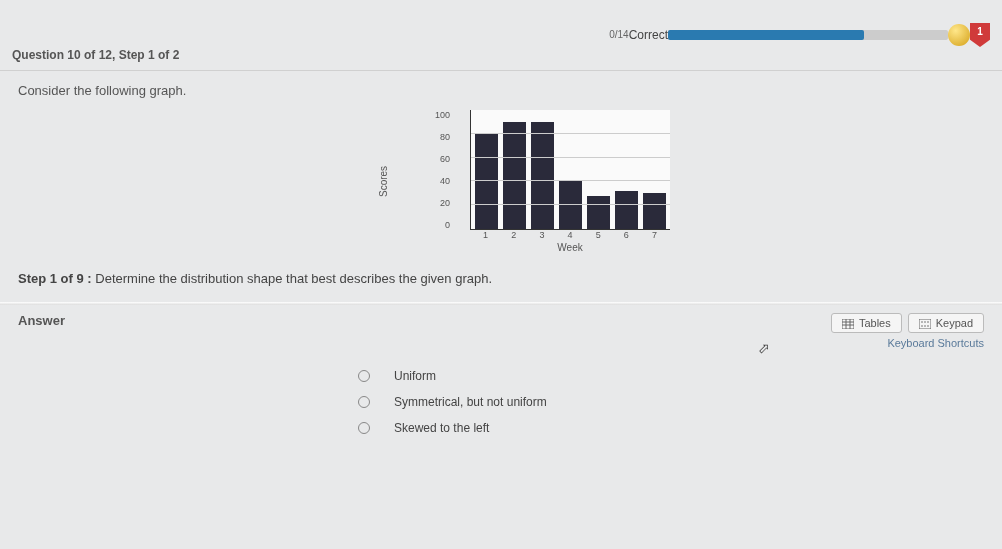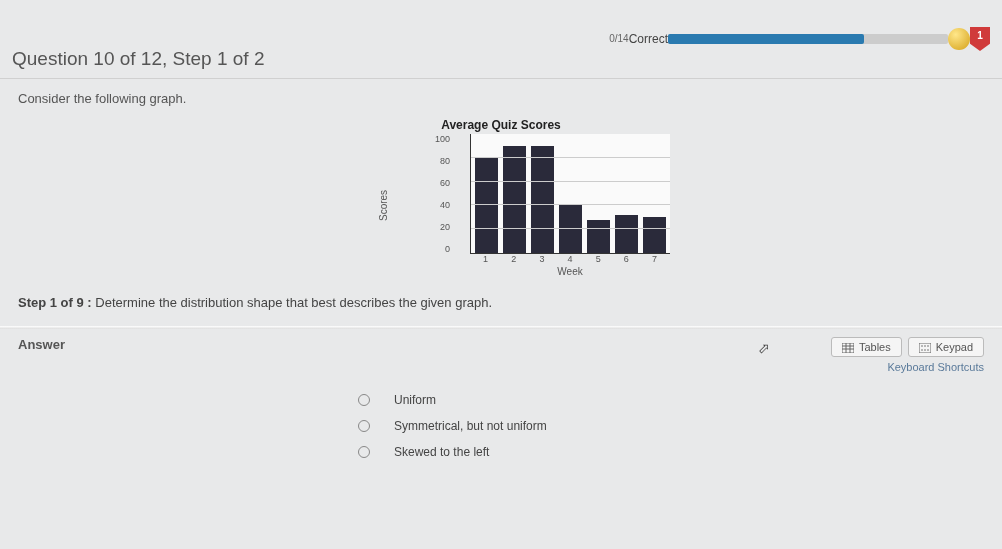--- a/index.html
+++ b/index.html
@@ -11,21 +11,21 @@
       overflow: hidden;
       color: #333;
     }
     .header {
       display: flex;
       align-items: center;
       padding: 8px 12px;
       background: #e8e9ea;
       border-bottom: 1px solid #d0d0d0;
     }
-    .q-title { font-size: 19px; font-weight: 400; color: #555; flex: 0 0 auto; margin-right: 40px; margin-top: 40px;}
+    .q-title { font-size: 12px; font-weight: 700; color: #555; flex: 0 0 auto; margin-right: 40px; margin-top: 40px;}
     .spacer { flex: 1; }
     .status-area { display: flex; align-items: center; gap: 0; }
     .frac { font-size: 10px; color: #666; text-align: center; line-height: 1; }
     .correct-label { font-size: 12px; color: #444; }
     .progress { width: 280px; height: 10px; background: #ccc; border-radius: 2px; position: relative; }
     .progress-fill { height: 100%; background: #2a7ab0; border-radius: 2px; }
     .badge-gold { width: 22px; height: 22px; border-radius: 50%; background: radial-gradient(circle at 35% 30%, #ffe78a, #d4a017); }
     .badge-red { width: 20px; height: 24px; background: #d03a3a; clip-path: polygon(50% 100%, 100% 70%, 100% 0, 0 0, 0 70%); color: #fff; font-size: 10px; text-align: center; line-height: 18px; font-weight: bold;}
     
     .content { padding: 12px 18px; }
@@ -79,21 +79,20 @@
     <div class="badge-gold"></div>
     <div class="badge-red">1</div>
   </div>
 </div>
 
 <div class="content">
   <div class="prompt">Consider the following graph.</div>
 
   <div class="chart-wrap">
     <div class="chart-box">
-      <div class="chart-title">Average Quiz Scores</div>
       <div class="chart-area">
         <div class="ylabel">Scores</div>
         <div class="yaxis" id="yaxis">
             <div>100</div>
             <div>80</div>
             <div>60</div>
             <div>40</div>
             <div>20</div>
             <div>0</div>
           </div>

